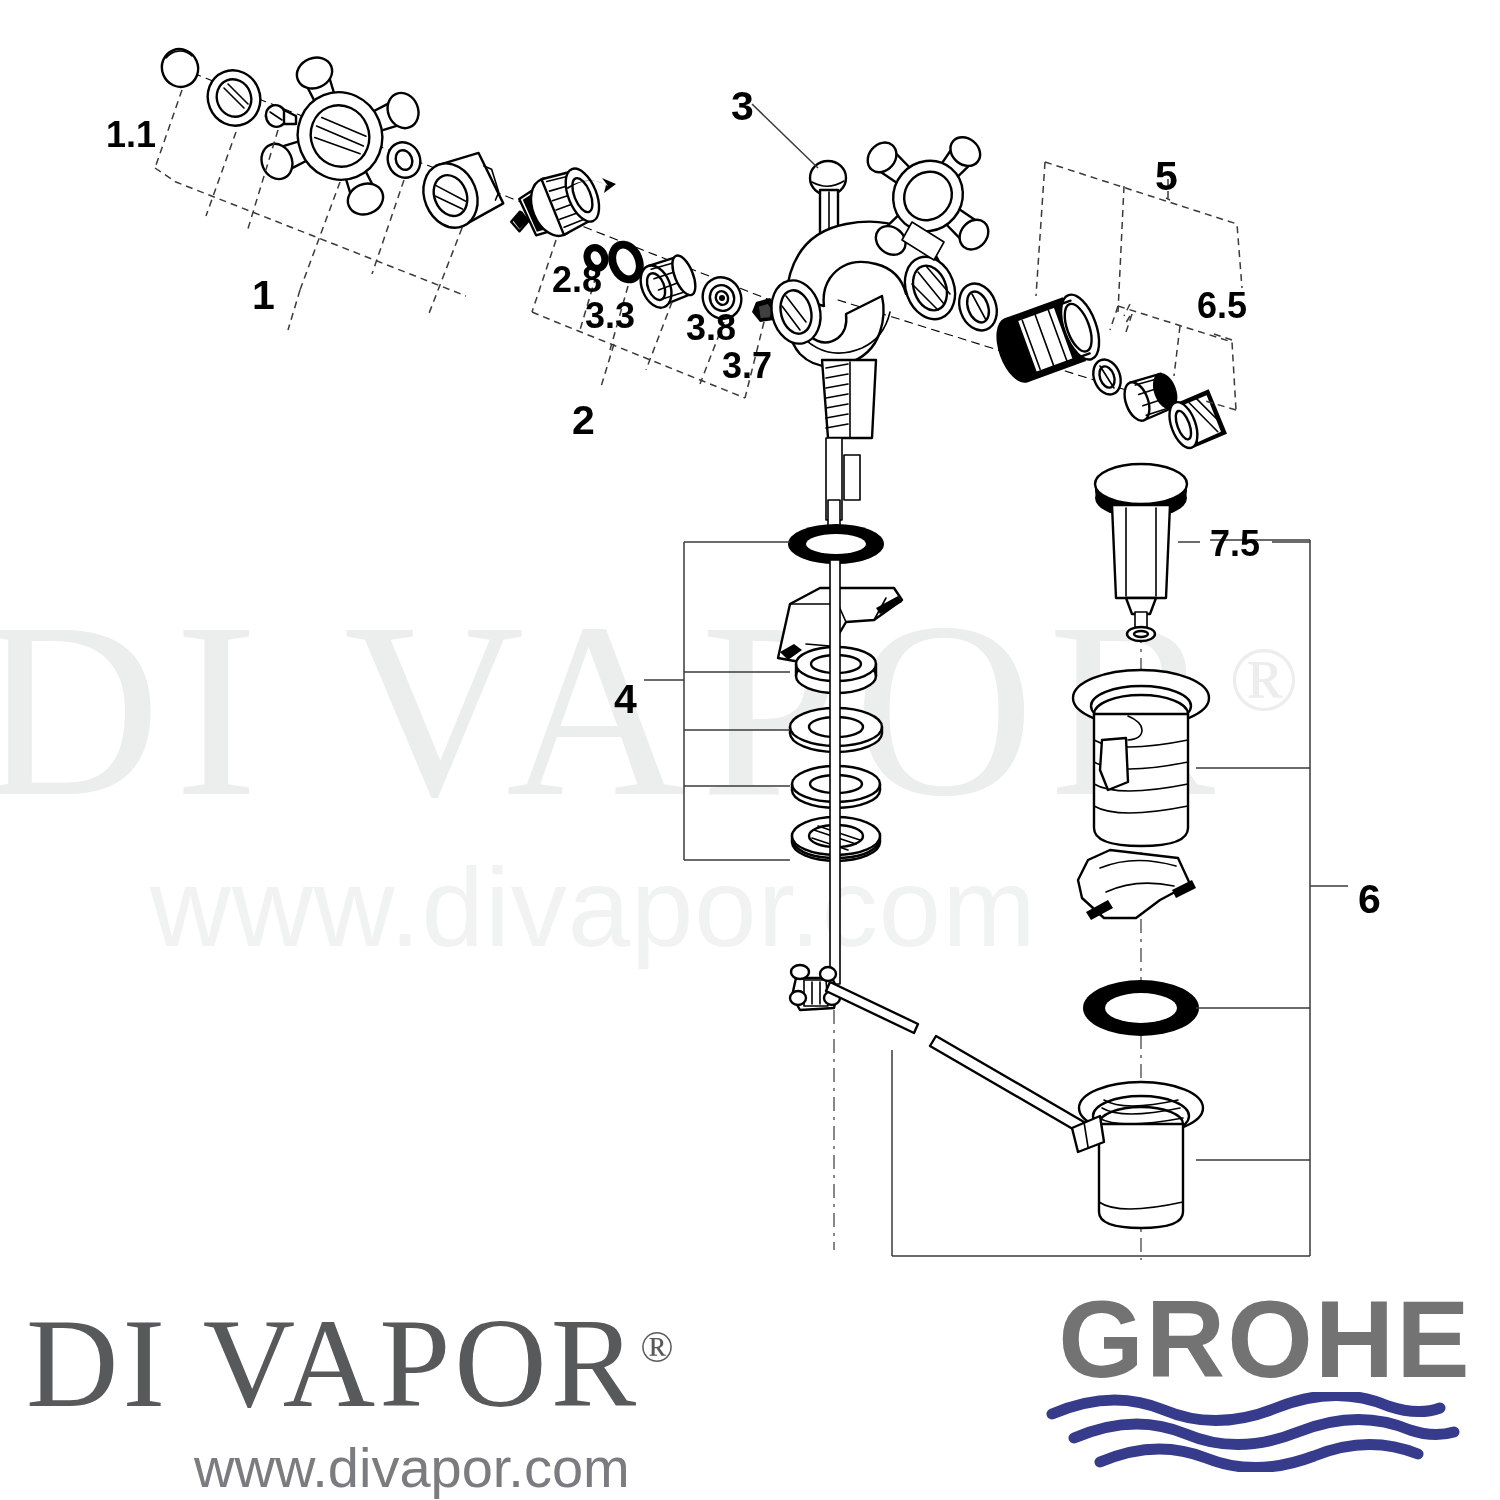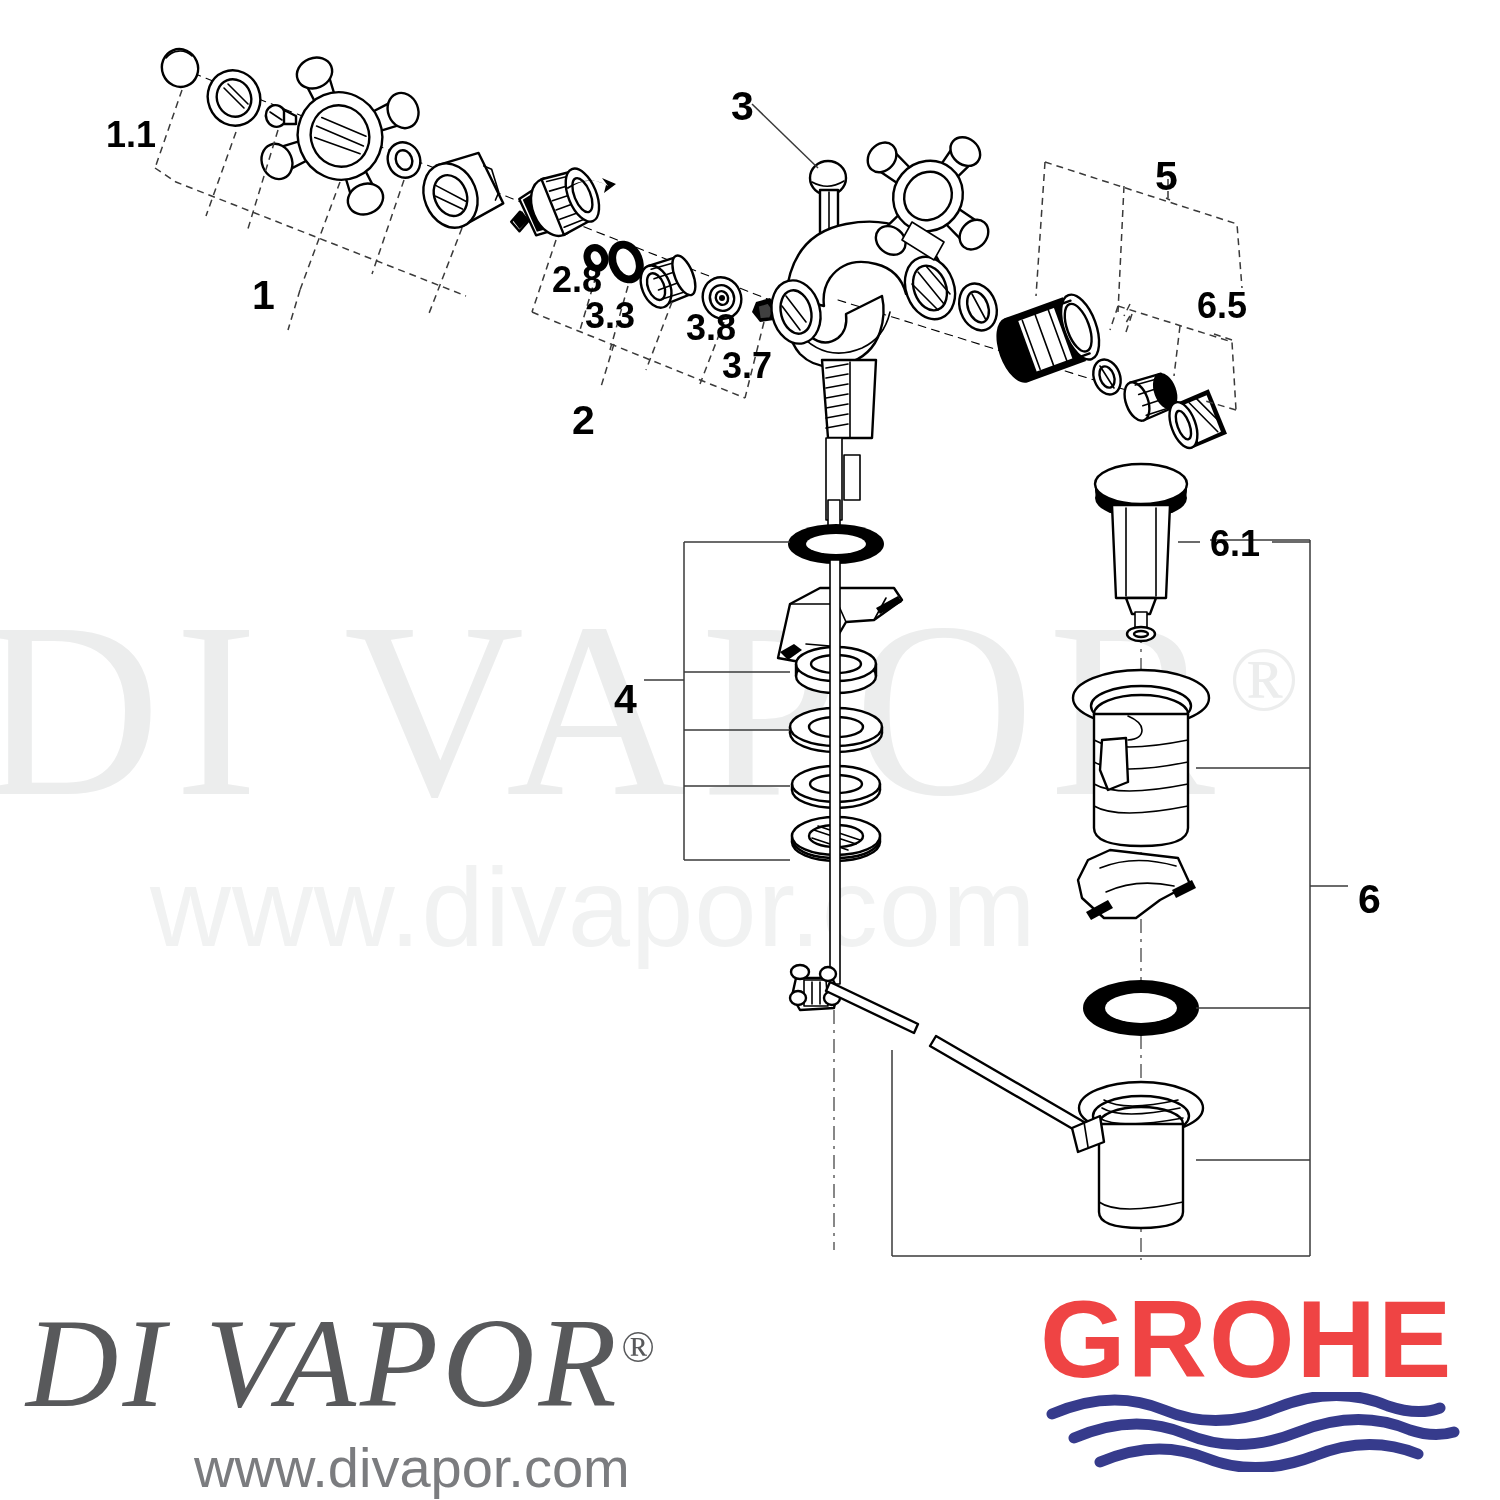--- a/index.html
+++ b/index.html
@@ -32,33 +32,33 @@
   .lbl.big{font-size:41px;}
   .lbl.sub{font-size:36px;}
 
   
   .divapor-logo{
     position:absolute;left:26px;top:1296px;width:760px;height:190px;
   }
   .dv-word{
     position:absolute;left:0;top:0;width:760px;
     font-family:"Liberation Serif",serif;font-size:128px;color:#58595b;
-    letter-spacing:4px;white-space:nowrap;line-height:1.05;font-style:italic;
+    letter-spacing:4px;white-space:nowrap;line-height:1.05;
   }
   .dv-reg{font-size:44px;vertical-align:super;letter-spacing:0;}
   .dv-url{
     position:absolute;left:168px;top:144px;
     font-family:"Liberation Sans",sans-serif;font-size:56px;color:#7b7c7f;
     letter-spacing:0px;white-space:nowrap;line-height:1;
   }
   .grohe-logo{position:absolute;left:1040px;top:1292px;width:450px;height:185px;}
   .grohe-word{
-    position:absolute;left:0;top:-8px;width:450px;text-align:left;
+    position:absolute;left:0;top:-8px;width:450px;text-align:center;
     font-family:"Liberation Sans",sans-serif;font-weight:700;font-size:110px;
-    color:#ef4444;letter-spacing:2px;line-height:1;white-space:nowrap;
+    color:#737373;letter-spacing:2px;line-height:1;white-space:nowrap;
   }
 </style>
 </head>
 <body>
 
 <div id="stage">
 
   <div class="wm">
     <div class="wm-main">
       <span>DI VAPOR</span><span class="wm-reg">®</span>
@@ -493,21 +493,21 @@
     <div class="lbl big" style="left:252px;top:275px">1</div>
     <div class="lbl sub" style="left:552px;top:262px">2.8</div>
     <div class="lbl sub" style="left:585px;top:298px">3.3</div>
     <div class="lbl sub" style="left:686px;top:310px">3.8</div>
     <div class="lbl sub" style="left:722px;top:348px">3.7</div>
     <div class="lbl big" style="left:572px;top:400px">2</div>
     <div class="lbl big" style="left:731px;top:86px">3</div>
     <div class="lbl big" style="left:614px;top:679px">4</div>
     <div class="lbl big" style="left:1155px;top:156px">5</div>
     <div class="lbl sub" style="left:1197px;top:288px">6.5</div>
-    <div class="lbl sub" style="left:1210px;top:526px">6.1</div>
+    <div class="lbl sub" style="left:1210px;top:526px">7.5</div>
     <div class="lbl big" style="left:1358px;top:879px">6</div>
   </div>
 
   <div class="divapor-logo">
     <div class="dv-word">
       <span>DI VAPOR</span><span class="dv-reg">®</span>
     </div>
     <div class="dv-url">www.divapor.com</div>
   </div>
 

